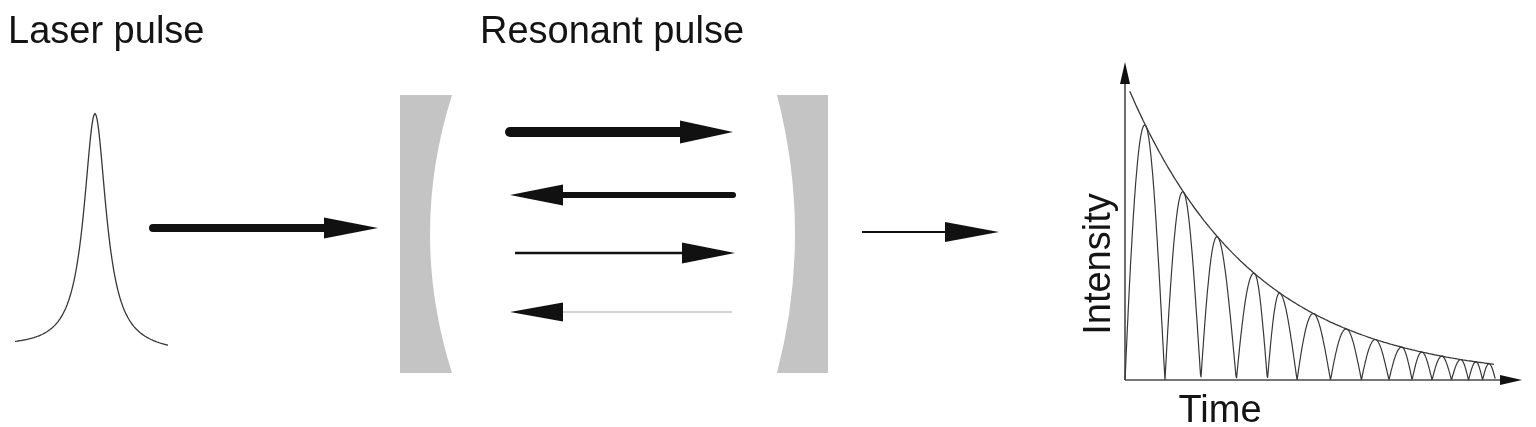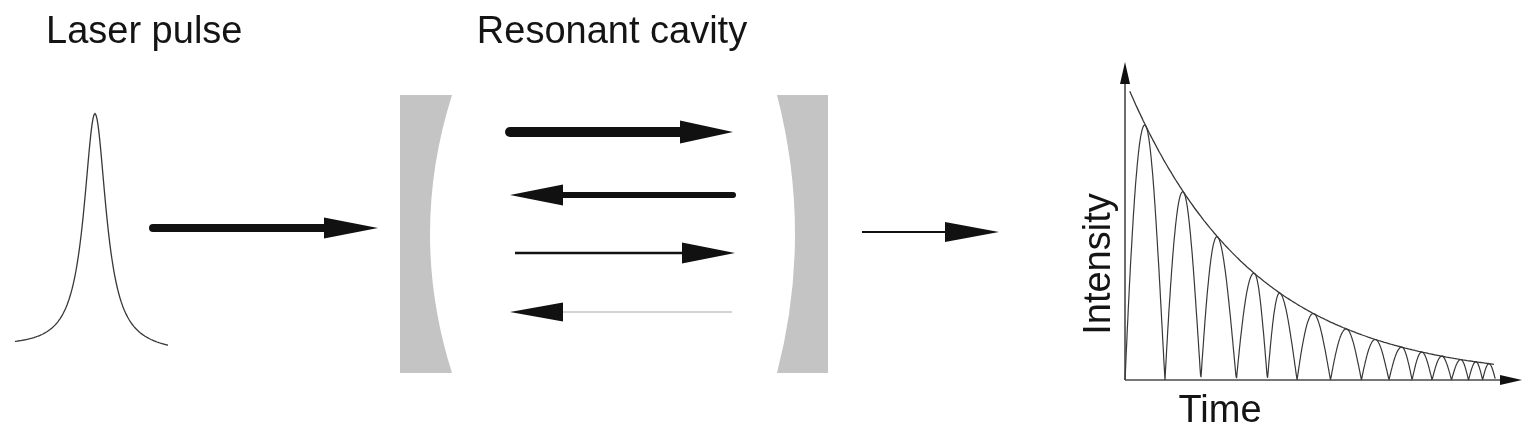--- a/index.html
+++ b/index.html
@@ -13,21 +13,21 @@
   .stage svg{position:absolute;left:0;top:0;}
   .fig-title{
     position:absolute;
     top:11px;
     font-size:38px;
     line-height:1.05;
     color:#141414;
     white-space:nowrap;
     letter-spacing:0px;
   }
-  .title-left{left:8px;margin-left:38px;}
+  .title-left{left:8px;}
   .title-center{left:612px;transform:translateX(-50%);}
   .title-right{left:1258px;transform:translateX(-50%);}
   .axis-label{
     position:absolute;
     font-size:38px;
     color:#141414;
     white-space:nowrap;
   }
   .axis-label-y{
     left:1097px;top:264px;
@@ -84,20 +84,20 @@
           <line x1="1125" y1="380" x2="1502" y2="380" stroke="#4a4a4a" stroke-width="1.6"></line>
           <polygon points="1522,380 1500,375 1500,385" fill="#111111"></polygon>
         </g>
         <path d="M1129.8,91.3 L1131.3,94.7 L1132.8,98.1 L1134.3,101.4 L1135.7,104.7 L1137.2,107.9 L1138.7,111.1 L1140.2,114.3 L1141.7,117.4 L1143.1,120.5 L1144.6,123.5 L1146.1,126.6 L1147.6,129.5 L1149.0,132.5 L1150.5,135.4 L1152.0,138.3 L1153.5,141.1 L1155.0,143.9 L1156.5,146.7 L1157.9,149.4 L1159.4,152.2 L1160.9,154.8 L1162.4,157.5 L1163.8,160.1 L1165.3,162.7 L1166.8,165.3 L1168.3,167.8 L1169.8,170.3 L1171.3,172.7 L1172.7,175.2 L1174.2,177.6 L1175.7,180.0 L1177.2,182.3 L1178.7,184.7 L1180.1,186.9 L1181.6,189.2 L1183.1,191.5 L1184.6,193.7 L1186.0,195.9 L1187.5,198.0 L1189.0,200.2 L1190.5,202.3 L1192.0,204.4 L1193.5,206.5 L1194.9,208.5 L1196.4,210.5 L1197.9,212.5 L1199.4,214.5 L1200.9,216.4 L1202.3,218.3 L1203.8,220.3 L1205.3,222.1 L1206.8,224.0 L1208.3,225.8 L1209.7,227.6 L1211.2,229.4 L1212.7,231.2 L1214.2,233.0 L1215.7,234.7 L1217.1,236.4 L1218.6,238.1 L1220.1,239.7 L1221.6,241.4 L1223.1,243.0 L1224.5,244.6 L1226.0,246.2 L1227.5,247.8 L1229.0,249.4 L1230.5,250.9 L1231.9,252.4 L1233.4,253.9 L1234.9,255.4 L1236.4,256.9 L1237.9,258.3 L1239.3,259.7 L1240.8,261.2 L1242.3,262.6 L1243.8,263.9 L1245.3,265.3 L1246.7,266.7 L1248.2,268.0 L1249.7,269.3 L1251.2,270.6 L1252.7,271.9 L1254.1,273.2 L1255.6,274.4 L1257.1,275.7 L1258.6,276.9 L1260.1,278.1 L1261.5,279.3 L1263.0,280.5 L1264.5,281.7 L1266.0,282.8 L1267.5,284.0 L1268.9,285.1 L1270.4,286.2 L1271.9,287.3 L1273.4,288.4 L1274.9,289.5 L1276.3,290.5 L1277.8,291.6 L1279.3,292.6 L1280.8,293.7 L1282.3,294.7 L1283.7,295.7 L1285.2,296.7 L1286.7,297.7 L1288.2,298.6 L1289.7,299.6 L1291.1,300.5 L1292.6,301.5 L1294.1,302.4 L1295.6,303.3 L1297.1,304.2 L1298.5,305.1 L1300.0,306.0 L1301.5,306.8 L1303.0,307.7 L1304.5,308.6 L1305.9,309.4 L1307.4,310.2 L1308.9,311.1 L1310.4,311.9 L1311.9,312.7 L1313.3,313.5 L1314.8,314.2 L1316.3,315.0 L1317.8,315.8 L1319.3,316.5 L1320.7,317.3 L1322.2,318.0 L1323.7,318.7 L1325.2,319.5 L1326.7,320.2 L1328.1,320.9 L1329.6,321.6 L1331.1,322.3 L1332.6,322.9 L1334.1,323.6 L1335.5,324.3 L1337.0,324.9 L1338.5,325.6 L1340.0,326.2 L1341.5,326.9 L1342.9,327.5 L1344.4,328.1 L1345.9,328.7 L1347.4,329.3 L1348.9,329.9 L1350.3,330.5 L1351.8,331.1 L1353.3,331.7 L1354.8,332.2 L1356.3,332.8 L1357.7,333.3 L1359.2,333.9 L1360.7,334.4 L1362.2,335.0 L1363.7,335.5 L1365.1,336.0 L1366.6,336.5 L1368.1,337.1 L1369.6,337.6 L1371.1,338.1 L1372.5,338.5 L1374.0,339.0 L1375.5,339.5 L1377.0,340.0 L1378.5,340.5 L1379.9,340.9 L1381.4,341.4 L1382.9,341.8 L1384.4,342.3 L1385.9,342.7 L1387.3,343.2 L1388.8,343.6 L1390.3,344.0 L1391.8,344.5 L1393.3,344.9 L1394.7,345.3 L1396.2,345.7 L1397.7,346.1 L1399.2,346.5 L1400.7,346.9 L1402.1,347.3 L1403.6,347.7 L1405.1,348.1 L1406.6,348.4 L1408.1,348.8 L1409.5,349.2 L1411.0,349.5 L1412.5,349.9 L1414.0,350.2 L1415.5,350.6 L1416.9,350.9 L1418.4,351.3 L1419.9,351.6 L1421.4,352.0 L1422.9,352.3 L1424.3,352.6 L1425.8,352.9 L1427.3,353.2 L1428.8,353.6 L1430.3,353.9 L1431.7,354.2 L1433.2,354.5 L1434.7,354.8 L1436.2,355.1 L1437.7,355.4 L1439.1,355.7 L1440.6,356.0 L1442.1,356.2 L1443.6,356.5 L1445.1,356.8 L1446.5,357.1 L1448.0,357.3 L1449.5,357.6 L1451.0,357.9 L1452.5,358.1 L1453.9,358.4 L1455.4,358.6 L1456.9,358.9 L1458.4,359.1 L1459.9,359.4 L1461.3,359.6 L1462.8,359.9 L1464.3,360.1 L1465.8,360.3 L1467.3,360.6 L1468.7,360.8 L1470.2,361.0 L1471.7,361.2 L1473.2,361.5 L1474.7,361.7 L1476.1,361.9 L1477.6,362.1 L1479.1,362.3 L1480.6,362.5 L1482.1,362.7 L1483.5,362.9 L1485.0,363.1 L1486.5,363.3 L1488.0,363.5 L1489.5,363.7 L1490.9,363.9 L1492.4,364.1 L1493.9,364.3" fill="none" stroke="#383838" stroke-width="1.3"></path>
         <path d="M1125.0,380.0 L1125.6,367.7 L1126.1,355.4 L1126.7,343.4 L1127.2,331.5 L1127.8,319.8 L1128.3,308.3 L1128.9,297.0 L1129.4,286.0 L1130.0,275.2 L1130.5,264.7 L1131.1,254.5 L1131.7,244.6 L1132.2,235.0 L1132.8,225.8 L1133.3,216.9 L1133.9,208.4 L1134.4,200.2 L1135.0,192.4 L1135.5,185.0 L1136.1,178.0 L1136.7,171.4 L1137.2,165.3 L1137.8,159.5 L1138.3,154.2 L1138.9,149.3 L1139.4,144.9 L1140.0,140.9 L1140.5,137.4 L1141.1,134.3 L1141.7,131.6 L1142.2,129.4 L1142.8,127.7 L1143.3,126.4 L1143.9,125.5 L1144.4,125.1 L1145.0,125.2 L1145.5,125.6 L1146.1,126.6 L1146.6,127.9 L1147.2,129.9 L1147.8,132.3 L1148.3,135.3 L1148.9,138.7 L1149.4,142.6 L1150.0,147.0 L1150.5,151.9 L1151.1,157.2 L1151.6,163.0 L1152.2,169.1 L1152.8,175.7 L1153.3,182.6 L1153.9,189.9 L1154.4,197.6 L1155.0,205.5 L1155.5,213.8 L1156.1,222.4 L1156.6,231.2 L1157.2,240.2 L1157.7,249.5 L1158.3,259.0 L1158.9,268.6 L1159.4,278.4 L1160.0,288.4 L1160.5,298.4 L1161.1,308.6 L1161.6,318.7 L1162.2,329.0 L1162.7,339.2 L1163.3,349.5 L1163.8,359.7 L1164.4,369.9 L1165.0,380.0 L1165.5,370.0 L1166.1,360.1 L1166.6,350.3 L1167.2,340.7 L1167.7,331.2 L1168.3,321.9 L1168.8,312.9 L1169.4,304.0 L1170.0,295.4 L1170.5,287.1 L1171.1,279.0 L1171.6,271.2 L1172.2,263.7 L1172.7,256.6 L1173.3,249.7 L1173.8,243.2 L1174.4,237.1 L1175.0,231.3 L1175.5,225.9 L1176.1,220.8 L1176.6,216.2 L1177.2,211.9 L1177.7,208.1 L1178.3,204.6 L1178.8,201.6 L1179.4,198.9 L1179.9,196.7 L1180.5,194.9 L1181.1,193.5 L1181.6,192.5 L1182.2,191.9 L1182.7,191.7 L1183.3,191.9 L1183.8,192.6 L1184.4,193.7 L1184.9,195.2 L1185.5,197.2 L1186.0,199.7 L1186.6,202.7 L1187.2,206.1 L1187.7,209.9 L1188.3,214.1 L1188.8,218.7 L1189.4,223.7 L1189.9,229.1 L1190.5,234.8 L1191.0,240.9 L1191.6,247.2 L1192.2,253.9 L1192.7,260.8 L1193.3,268.0 L1193.8,275.4 L1194.4,283.1 L1194.9,290.9 L1195.5,298.9 L1196.0,307.0 L1196.6,315.2 L1197.2,323.6 L1197.7,332.0 L1198.3,340.5 L1198.8,349.0 L1199.4,357.5 L1199.9,365.9 L1200.5,374.4 L1201.0,377.2 L1201.6,368.9 L1202.1,360.7 L1202.7,352.6 L1203.3,344.7 L1203.8,336.9 L1204.4,329.3 L1204.9,321.9 L1205.5,314.7 L1206.0,307.8 L1206.6,301.1 L1207.1,294.7 L1207.7,288.5 L1208.3,282.7 L1208.8,277.2 L1209.4,271.9 L1209.9,267.1 L1210.5,262.5 L1211.0,258.3 L1211.6,254.5 L1212.1,251.0 L1212.7,247.9 L1213.2,245.2 L1213.8,242.8 L1214.4,240.8 L1214.9,239.2 L1215.5,238.0 L1216.0,237.2 L1216.6,236.8 L1217.1,236.7 L1217.7,237.0 L1218.2,237.7 L1218.8,238.7 L1219.4,240.0 L1219.9,241.6 L1220.5,243.5 L1221.0,245.7 L1221.6,248.2 L1222.1,250.9 L1222.7,253.9 L1223.2,257.2 L1223.8,260.7 L1224.3,264.4 L1224.9,268.4 L1225.5,272.6 L1226.0,276.9 L1226.6,281.5 L1227.1,286.2 L1227.7,291.2 L1228.2,296.2 L1228.8,301.4 L1229.3,306.8 L1229.9,312.2 L1230.5,317.8 L1231.0,323.5 L1231.6,329.2 L1232.1,335.0 L1232.7,340.8 L1233.2,346.7 L1233.8,352.6 L1234.3,358.5 L1234.9,364.4 L1235.4,370.3 L1236.0,376.1 L1236.6,378.1 L1237.1,372.3 L1237.7,366.6 L1238.2,361.0 L1238.8,355.5 L1239.3,350.1 L1239.9,344.8 L1240.4,339.6 L1241.0,334.6 L1241.6,329.7 L1242.1,325.0 L1242.7,320.4 L1243.2,316.0 L1243.8,311.8 L1244.3,307.8 L1244.9,303.9 L1245.4,300.3 L1246.0,296.9 L1246.5,293.7 L1247.1,290.7 L1247.7,288.0 L1248.2,285.4 L1248.8,283.1 L1249.3,281.1 L1249.9,279.3 L1250.4,277.7 L1251.0,276.4 L1251.5,275.3 L1252.1,274.4 L1252.7,273.8 L1253.2,273.5 L1253.8,273.3 L1254.3,273.4 L1254.9,273.8 L1255.4,274.5 L1256.0,275.7 L1256.5,277.5 L1257.1,279.7 L1257.6,282.3 L1258.2,285.4 L1258.8,288.9 L1259.3,292.9 L1259.9,297.2 L1260.4,301.8 L1261.0,306.9 L1261.5,312.2 L1262.1,317.8 L1262.6,323.6 L1263.2,329.7 L1263.8,335.9 L1264.3,342.3 L1264.9,348.8 L1265.4,355.5 L1266.0,362.1 L1266.5,368.9 L1267.1,375.6 L1267.6,377.8 L1268.2,371.2 L1268.7,364.7 L1269.3,358.3 L1269.9,352.1 L1270.4,346.1 L1271.0,340.3 L1271.5,334.8 L1272.1,329.5 L1272.6,324.5 L1273.2,319.8 L1273.7,315.4 L1274.3,311.4 L1274.9,307.8 L1275.4,304.5 L1276.0,301.6 L1276.5,299.1 L1277.1,297.1 L1277.6,295.4 L1278.2,294.2 L1278.7,293.4 L1279.3,293.0 L1279.8,293.0 L1280.4,293.5 L1281.0,294.1 L1281.5,295.0 L1282.1,296.1 L1282.6,297.4 L1283.2,298.9 L1283.7,300.6 L1284.3,302.4 L1284.8,304.5 L1285.4,306.8 L1286.0,309.2 L1286.5,311.8 L1287.1,314.6 L1287.6,317.5 L1288.2,320.5 L1288.7,323.7 L1289.3,327.0 L1289.8,330.4 L1290.4,333.9 L1290.9,337.5 L1291.5,341.2 L1292.1,344.9 L1292.6,348.7 L1293.2,352.6 L1293.7,356.5 L1294.3,360.4 L1294.8,364.3 L1295.4,368.2 L1295.9,372.2 L1296.5,376.1 L1297.1,380.0 L1297.6,376.1 L1298.2,372.3 L1298.7,368.6 L1299.3,364.9 L1299.8,361.2 L1300.4,357.7 L1300.9,354.2 L1301.5,350.9 L1302.0,347.6 L1302.6,344.5 L1303.2,341.4 L1303.7,338.6 L1304.3,335.8 L1304.8,333.2 L1305.4,330.7 L1305.9,328.4 L1306.5,326.2 L1307.0,324.2 L1307.6,322.4 L1308.2,320.7 L1308.7,319.2 L1309.3,317.9 L1309.8,316.8 L1310.4,315.8 L1310.9,315.0 L1311.5,314.4 L1312.0,313.9 L1312.6,313.7 L1313.1,313.6 L1313.7,313.7 L1314.3,314.0 L1314.8,314.4 L1315.4,315.0 L1315.9,315.8 L1316.5,316.8 L1317.0,318.0 L1317.6,319.3 L1318.1,320.7 L1318.7,322.4 L1319.2,324.1 L1319.8,326.0 L1320.4,328.1 L1320.9,330.3 L1321.5,332.6 L1322.0,335.0 L1322.6,337.5 L1323.1,340.1 L1323.7,342.8 L1324.2,345.6 L1324.8,348.4 L1325.4,351.3 L1325.9,354.3 L1326.5,357.3 L1327.0,360.4 L1327.6,363.5 L1328.1,366.6 L1328.7,369.7 L1329.2,372.8 L1329.8,375.9 L1330.3,379.0 L1330.9,378.0 L1331.5,374.9 L1332.0,371.9 L1332.6,369.0 L1333.1,366.1 L1333.7,363.3 L1334.2,360.5 L1334.8,357.9 L1335.3,355.3 L1335.9,352.8 L1336.5,350.4 L1337.0,348.1 L1337.6,345.9 L1338.1,343.9 L1338.7,341.9 L1339.2,340.1 L1339.8,338.4 L1340.3,336.8 L1340.9,335.4 L1341.4,334.1 L1342.0,333.0 L1342.6,332.0 L1343.1,331.1 L1343.7,330.4 L1344.2,329.8 L1344.8,329.4 L1345.3,329.1 L1345.9,329.0 L1346.4,329.0 L1347.0,329.2 L1347.6,329.5 L1348.1,330.0 L1348.7,330.7 L1349.2,331.5 L1349.8,332.5 L1350.3,333.7 L1350.9,335.1 L1351.4,336.6 L1352.0,338.2 L1352.5,340.0 L1353.1,341.9 L1353.7,343.9 L1354.2,346.1 L1354.8,348.3 L1355.3,350.7 L1355.9,353.1 L1356.4,355.6 L1357.0,358.2 L1357.5,360.8 L1358.1,363.5 L1358.7,366.2 L1359.2,369.0 L1359.8,371.7 L1360.3,374.5 L1360.9,377.3 L1361.4,380.0 L1362.0,377.3 L1362.5,374.6 L1363.1,371.9 L1363.6,369.4 L1364.2,366.8 L1364.8,364.4 L1365.3,362.0 L1365.9,359.7 L1366.4,357.5 L1367.0,355.4 L1367.5,353.4 L1368.1,351.5 L1368.6,349.8 L1369.2,348.1 L1369.8,346.6 L1370.3,345.3 L1370.9,344.1 L1371.4,343.0 L1372.0,342.0 L1372.5,341.2 L1373.1,340.6 L1373.6,340.1 L1374.2,339.8 L1374.7,339.6 L1375.3,339.5 L1375.9,339.6 L1376.4,339.9 L1377.0,340.3 L1377.5,341.0 L1378.1,341.7 L1378.6,342.7 L1379.2,343.8 L1379.7,345.0 L1380.3,346.4 L1380.9,347.9 L1381.4,349.6 L1382.0,351.4 L1382.5,353.2 L1383.1,355.2 L1383.6,357.3 L1384.2,359.5 L1384.7,361.7 L1385.3,364.0 L1385.8,366.3 L1386.4,368.7 L1387.0,371.1 L1387.5,373.5 L1388.1,376.0 L1388.6,378.4 L1389.2,379.2 L1389.7,376.8 L1390.3,374.5 L1390.8,372.1 L1391.4,369.9 L1392.0,367.7 L1392.5,365.6 L1393.1,363.5 L1393.6,361.6 L1394.2,359.8 L1394.7,358.0 L1395.3,356.4 L1395.8,354.9 L1396.4,353.5 L1396.9,352.2 L1397.5,351.1 L1398.1,350.1 L1398.6,349.3 L1399.2,348.6 L1399.7,348.0 L1400.3,347.6 L1400.8,347.3 L1401.4,347.2 L1401.9,347.2 L1402.5,347.4 L1403.1,347.9 L1403.6,348.5 L1404.2,349.4 L1404.7,350.6 L1405.3,351.9 L1405.8,353.5 L1406.4,355.2 L1406.9,357.1 L1407.5,359.2 L1408.0,361.4 L1408.6,363.7 L1409.2,366.1 L1409.7,368.6 L1410.3,371.2 L1410.8,373.8 L1411.4,376.5 L1411.9,379.1 L1412.5,378.2 L1413.0,375.7 L1413.6,373.1 L1414.2,370.7 L1414.7,368.3 L1415.3,366.0 L1415.8,363.9 L1416.4,361.9 L1416.9,360.1 L1417.5,358.4 L1418.0,356.9 L1418.6,355.6 L1419.1,354.5 L1419.7,353.6 L1420.3,352.9 L1420.8,352.4 L1421.4,352.1 L1421.9,352.1 L1422.5,352.2 L1423.0,352.6 L1423.6,353.2 L1424.1,354.0 L1424.7,354.9 L1425.3,356.1 L1425.8,357.4 L1426.4,358.9 L1426.9,360.5 L1427.5,362.2 L1428.0,364.1 L1428.6,366.1 L1429.1,368.2 L1429.7,370.3 L1430.2,372.5 L1430.8,374.7 L1431.4,377.0 L1431.9,379.3 L1432.5,378.5 L1433.0,376.3 L1433.6,374.1 L1434.1,372.0 L1434.7,370.0 L1435.2,368.1 L1435.8,366.3 L1436.4,364.6 L1436.9,363.0 L1437.5,361.6 L1438.0,360.3 L1438.6,359.2 L1439.1,358.3 L1439.7,357.5 L1440.2,356.9 L1440.8,356.5 L1441.3,356.3 L1441.9,356.2 L1442.5,356.3 L1443.0,356.7 L1443.6,357.2 L1444.1,357.9 L1444.7,358.9 L1445.2,359.9 L1445.8,361.2 L1446.3,362.6 L1446.9,364.1 L1447.5,365.7 L1448.0,367.5 L1448.6,369.3 L1449.1,371.2 L1449.7,373.2 L1450.2,375.2 L1450.8,377.3 L1451.3,379.3 L1451.9,378.6 L1452.4,376.6 L1453.0,374.7 L1453.6,372.8 L1454.1,371.0 L1454.7,369.3 L1455.2,367.6 L1455.8,366.1 L1456.3,364.8 L1456.9,363.6 L1457.4,362.5 L1458.0,361.6 L1458.6,360.8 L1459.1,360.2 L1459.7,359.8 L1460.2,359.6 L1460.8,359.5 L1461.3,359.7 L1461.9,360.1 L1462.4,360.7 L1463.0,361.7 L1463.5,362.8 L1464.1,364.1 L1464.7,365.7 L1465.2,367.4 L1465.8,369.3 L1466.3,371.3 L1466.9,373.4 L1467.4,375.6 L1468.0,377.8 L1468.5,380.0 L1469.1,377.8 L1469.7,375.7 L1470.2,373.6 L1470.8,371.6 L1471.3,369.8 L1471.9,368.1 L1472.4,366.6 L1473.0,365.2 L1473.5,364.1 L1474.1,363.2 L1474.6,362.5 L1475.2,362.1 L1475.8,361.9 L1476.3,361.9 L1476.9,362.3 L1477.4,363.0 L1478.0,363.9 L1478.5,365.2 L1479.1,366.7 L1479.6,368.4 L1480.2,370.3 L1480.8,372.4 L1481.3,374.6 L1481.9,376.9 L1482.4,379.2 L1483.0,378.5 L1483.5,376.2 L1484.1,374.0 L1484.6,372.0 L1485.2,370.1 L1485.7,368.4 L1486.3,367.0 L1486.9,365.7 L1487.4,364.8 L1488.0,364.1 L1488.5,363.8 L1489.1,363.7 L1489.6,363.9 L1490.2,364.4 L1490.7,365.2 L1491.3,366.2 L1491.9,367.5 L1492.4,369.0 L1493.0,370.7 L1493.5,372.5 L1494.1,374.5 L1494.6,376.5 L1495.2,378.6" fill="none" stroke="#383838" stroke-width="1.2"></path>
       </g>
   </svg>
 
   <div class="fig-title title-left">Laser pulse</div>
 
-  <div class="fig-title title-center">Resonant cavity</div>
+  <div class="fig-title title-center">Resonant pulse</div>
 
 
   <div class="axis-label axis-label-y">Intensity</div>
 
   <div class="axis-label axis-label-x">Time</div>
 
 </div>
 
 </body></html>

